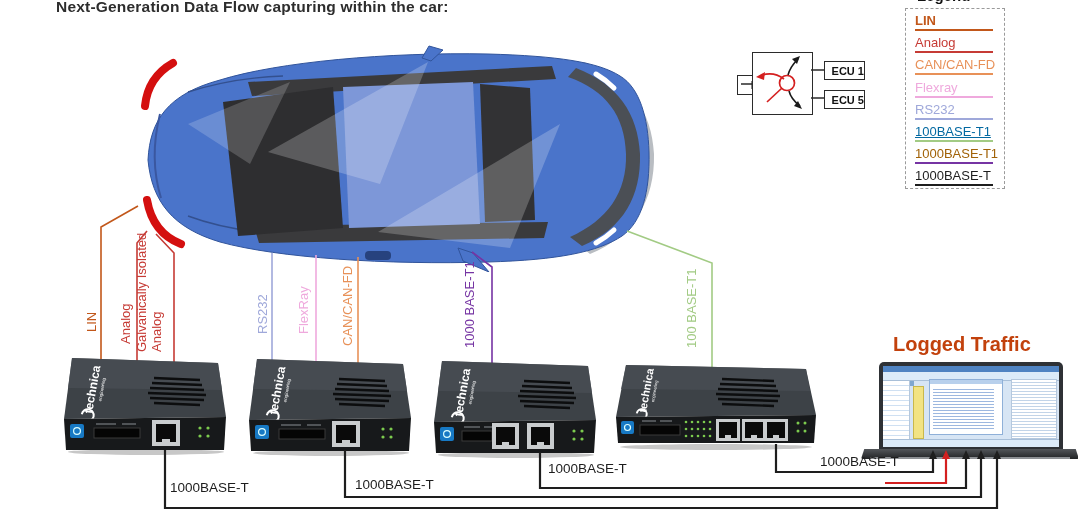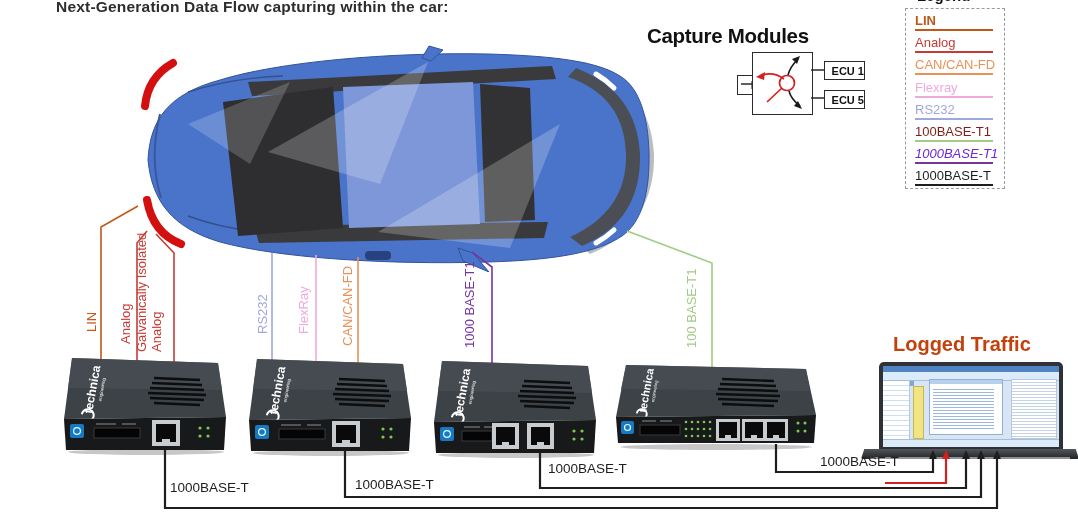--- a/index.html
+++ b/index.html
@@ -105,21 +105,20 @@
   <div class="vlabel" style="left: 84px; top: 332px; color: rgb(194, 87, 26);">LIN</div>
   <div class="vlabel" style="left: 118px; top: 344px; color: rgb(198, 59, 53);">Analog</div>
   <div class="vlabel" style="left: 134px; top: 352px; color: rgb(198, 59, 53);">Galvanically Isolated
 Analog</div>
   <div class="vlabel" style="left: 255px; top: 334px; color: rgb(159, 168, 218);">RS232</div>
   <div class="vlabel" style="left: 296px; top: 334px; color: rgb(239, 169, 221);">FlexRay</div>
   <div class="vlabel" style="left: 340px; top: 346px; color: rgb(232, 145, 88);">CAN/CAN-FD</div>
   <div class="vlabel" style="left: 462px; top: 348px; color: rgb(118, 52, 163);">1000 BASE-T1</div>
   <div class="vlabel" style="left: 684px; top: 348px; color: rgb(162, 203, 132);">100 BASE-T1</div>
 
-  <div class="abs" id="cm-heading">Capture Modules</div>
   <div class="cm-box" style="left:737px;top:75px;width:28px;height:18px">
       <span>PC</span>
     </div>
   <div class="cm-box" style="left:752px;top:52px;width:59px;height:61px"></div>
   <div class="cm-box" style="left:824px;top:61px;width:39px;height:17px">
       <span>ECU 1</span>
     </div>
   <div class="cm-box" style="left:824px;top:90px;width:39px;height:17px">
       <span>ECU 5</span>
     </div>
@@ -154,25 +153,25 @@
       </div>
     <div class="lg-row">
         <span class="lg-label" style="color: rgb(239, 169, 221);">Flexray</span>
         <div class="lg-line" style="background-color: rgb(239, 169, 221);"></div>
       </div>
     <div class="lg-row">
         <span class="lg-label" style="color: rgb(159, 168, 218);">RS232</span>
         <div class="lg-line" style="background-color: rgb(159, 168, 218);"></div>
       </div>
     <div class="lg-row">
-        <span class="lg-label" style="color: #7f1d1d;">100BASE-T1</span>
+        <span class="lg-label" style="color: #0369a1; text-decoration: underline;">100BASE-T1</span>
         <div class="lg-line" style="background-color: rgb(162, 203, 132);"></div>
       </div>
     <div class="lg-row">
-        <span class="lg-label" style="color: #6d28d9; font-style: italic;">1000BASE-T1</span>
+        <span class="lg-label" style="color: #a16207;">1000BASE-T1</span>
         <div class="lg-line" style="background-color: rgb(118, 52, 163);"></div>
       </div>
     <div class="lg-row">
         <span class="lg-label" style="color: rgb(30, 30, 30);">1000BASE-T</span>
         <div class="lg-line" style="background-color: rgb(30, 30, 30);"></div>
       </div>
   </div>
 
   <div class="device" style="left:58px;top:356px">
     <svg width="174" height="100" viewBox="0 0 174 100">

